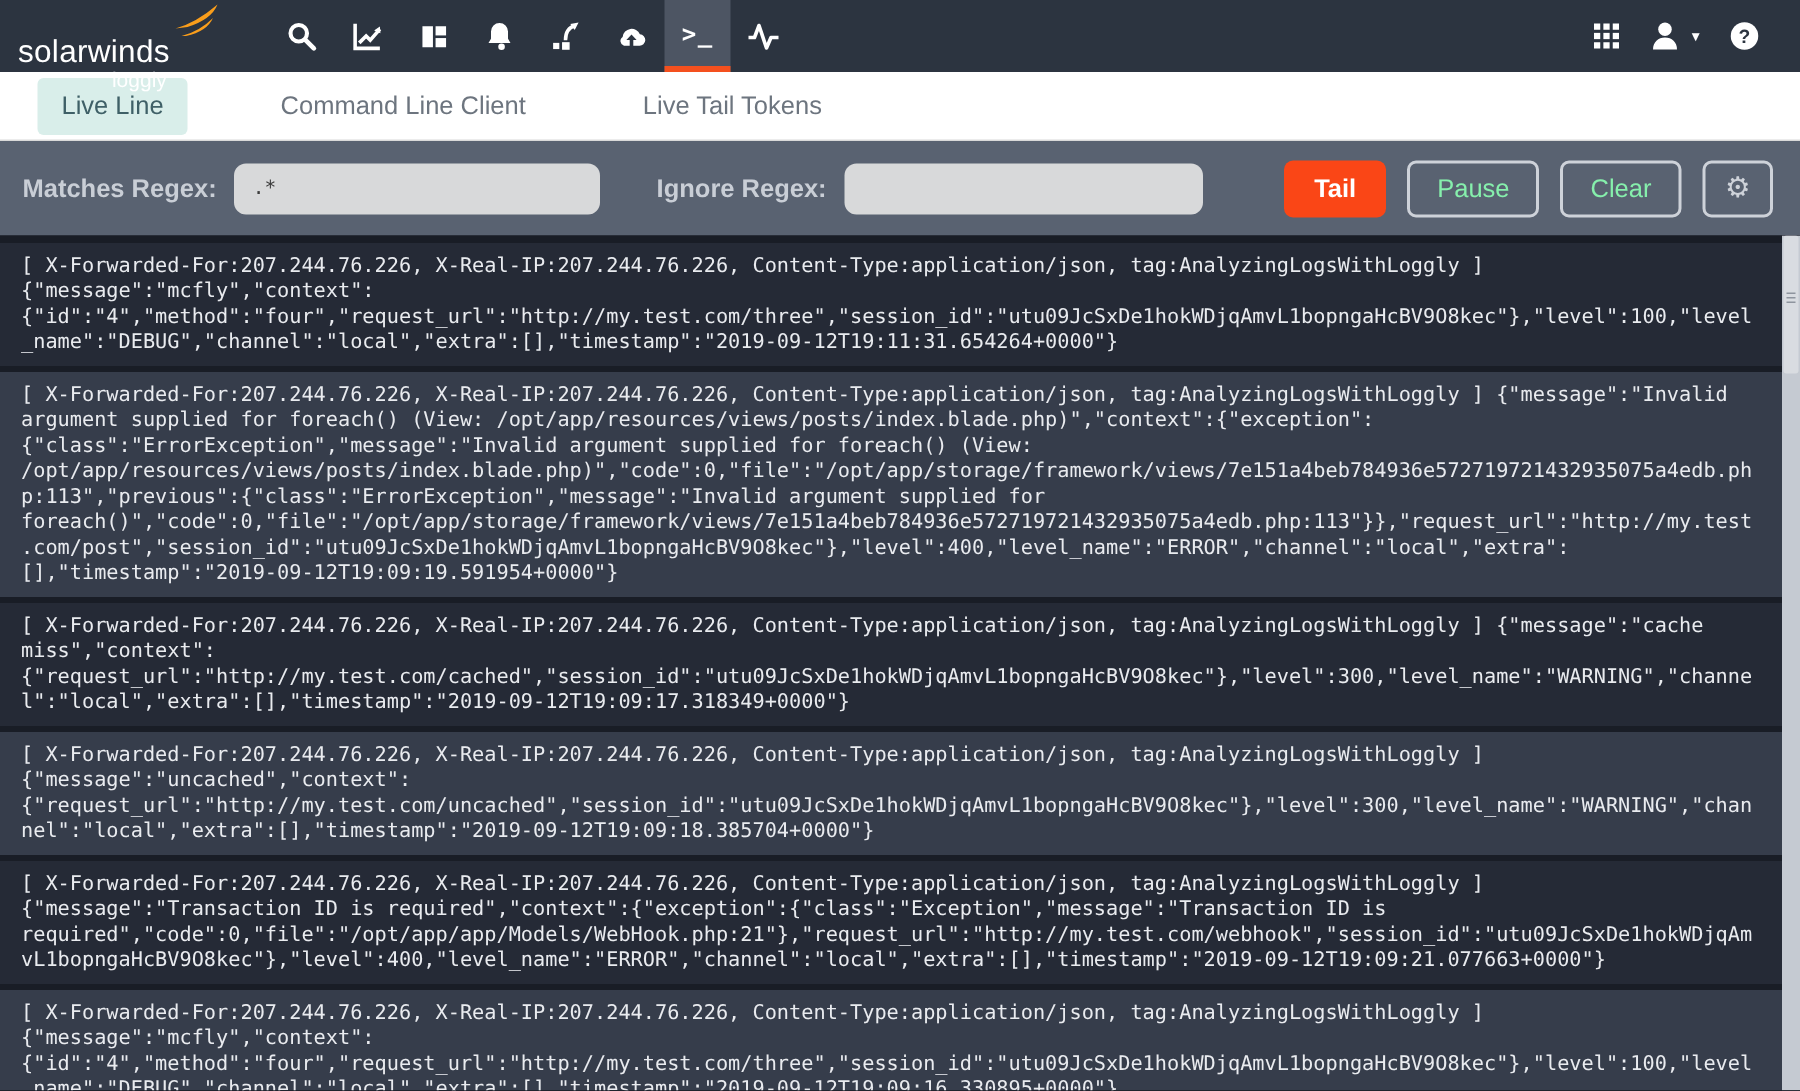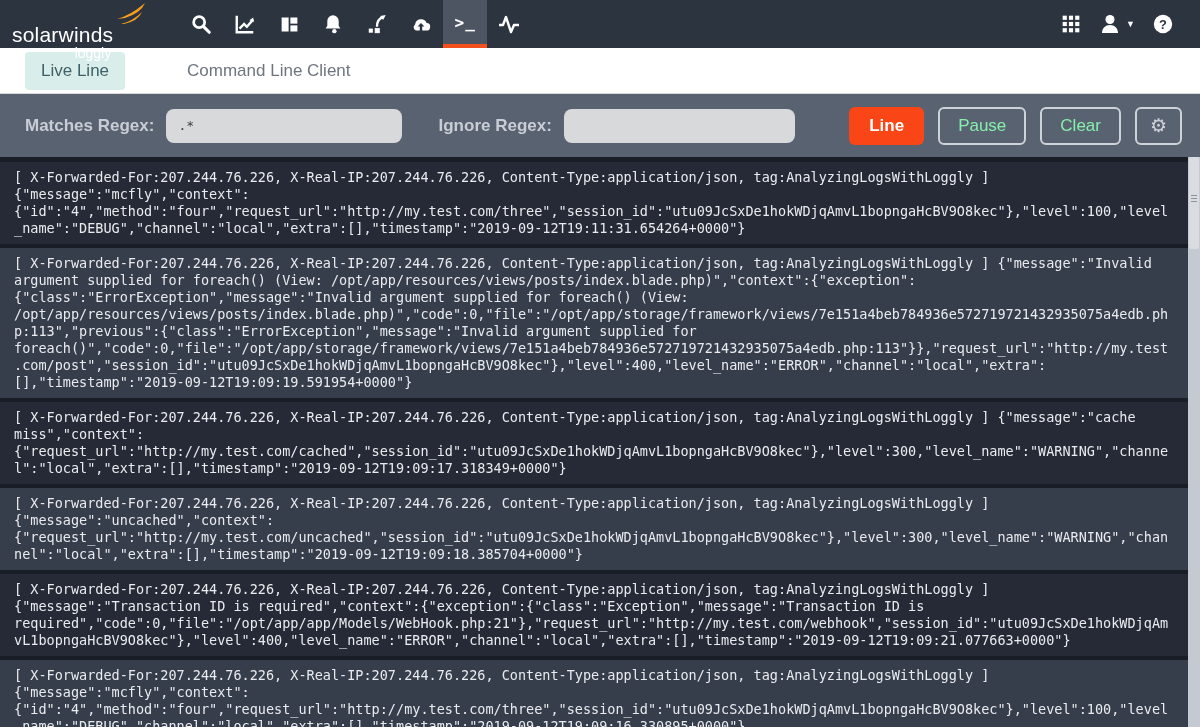--- a/index.html
+++ b/index.html
@@ -21,21 +21,21 @@
   .nav-right { margin-left:auto; display:flex; align-items:stretch; padding-right:14px; }
   .nav-right .nav-item { width:46px; }
   .user-caret { color:#fff; font-size:9px; margin-left:3px; }
 
   
   .tabbar { height:46px; background:#ffffff; display:flex; align-items:center; padding-left:25px; border-bottom:1px solid #d9d9d9; }
   .tab { font-size:17px; color:#6d757f; margin-right:46px; padding:9px 16px; cursor:pointer; white-space:nowrap; }
   .tab.active { background:#d9eeea; color:#3f6067; border-radius:4px; }
 
   
-  .filterbar { height:63px; background:#596271; display:flex; align-items:center; padding:0 18px 0 25px; }
+  .filterbar { height:63px; background:#596271; display:flex; align-items:center; padding:0 18px 0 15px; }
   .filter-label { color:#c9ced6; font-size:17px; font-weight:bold; margin-right:12px; white-space:nowrap; }
   .filter-input { width:258px; height:34px; border:none; border-radius:8px; background:#d8d9da;
                   padding:0 12px; font-family:"DejaVu Sans Mono", monospace; font-size:13px; color:#3c3c3c; outline:none; }
   .filter-input.second { width:253px; margin-right:40px; }
   .gap { width:40px; }
   .btn { height:38px; border-radius:6px; font-size:17px; cursor:pointer; margin-left:14px; }
   .btn-stop { background:#fa4616; color:#fff; font-weight:bold; border:none; padding:0 20px; }
   .btn-ghost { background:transparent; color:#86efac; border:2px solid #ced2d9; padding:0 18px; }
   .btn-gear { background:transparent; color:#ced2d9; border:2px solid #ced2d9; padding:0 13px; font-size:19px; line-height:1; }
 
@@ -151,29 +151,30 @@
           <circle cx="12" cy="12" r="10" fill="#fff"></circle>
           <text x="12" y="17" text-anchor="middle" font-size="14" font-family="Liberation Sans, sans-serif" font-weight="bold" fill="#2c3440">?</text>
         </svg>
     </div>
   </div>
 </header>
 
 <div class="tabbar">
   <div class="tab active">Live Line</div>
   <div class="tab">Command Line Client</div>
+  <div class="tab">Live Tail Tokens</div>
 </div>
 
 <div class="filterbar">
   <span class="filter-label">Matches Regex:</span>
   <input class="filter-input" type="text" value=".*" style="">
   <div class="gap"></div>
   <span class="filter-label">Ignore Regex:</span>
   <input class="filter-input second" type="text" value="" style="">
-  <button class="btn btn-stop">Line</button>
+  <button class="btn btn-stop">Tail</button>
   <button class="btn btn-ghost">Pause</button>
   <button class="btn btn-ghost">Clear</button>
   <button class="btn btn-gear"><span>⚙</span></button>
 </div>
 
 <div class="logview">
   <div class="log-scroll">
     <article class="log-entry dark">[ X-Forwarded-For:207.244.76.226, X-Real-IP:207.244.76.226, Content-Type:application/json, tag:AnalyzingLogsWithLoggly ]
 {"message":"mcfly","context":
 {"id":"4","method":"four","request_url":"http://my.test.com/three","session_id":"utu09JcSxDe1hokWDjqAmvL1bopngaHcBV9O8kec"},"level":100,"level

